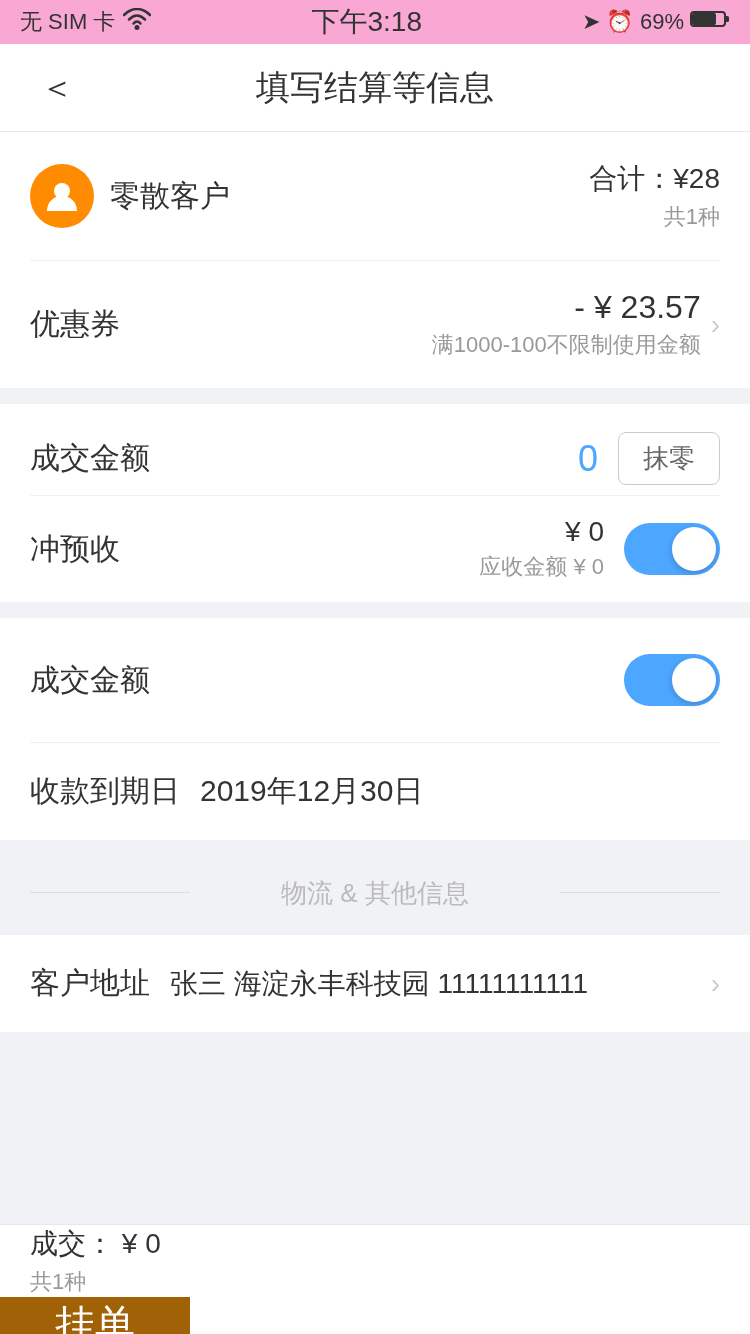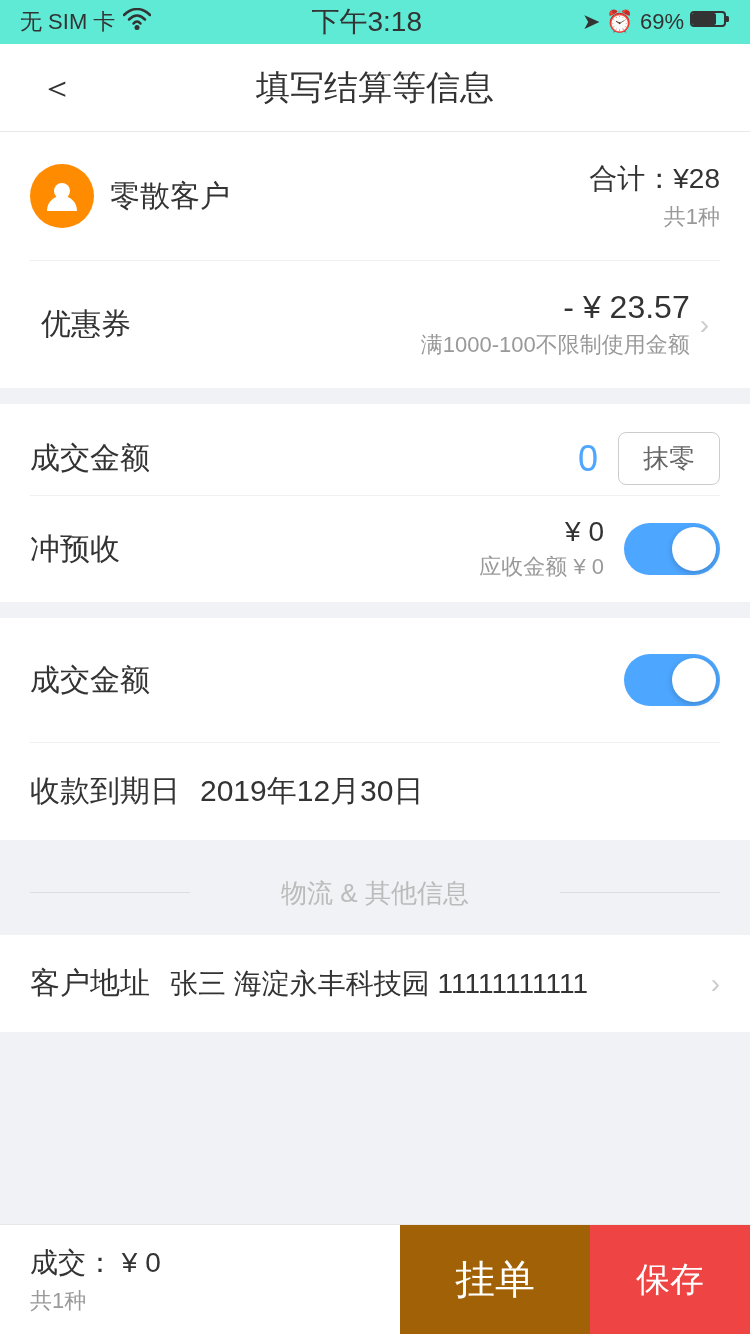--- a/index.html
+++ b/index.html
@@ -10,21 +10,21 @@
       font-family: -apple-system, "PingFang SC", "Microsoft YaHei", sans-serif;
       background: #f0f2f5;
       position: relative;
       overflow-x: hidden;
     }
 
     
     .status-bar {
       width: 750px;
       height: 44px;
-      background: #5eead4;
+      background: #f9a8d4;
       display: flex;
       align-items: center;
       justify-content: space-between;
       padding: 0 20px;
       font-size: 24px;
     }
     .status-left { display: flex; align-items: center; gap: 8px; font-size: 22px; color: #333; }
     .status-center { font-size: 28px; font-weight: 500; color: #333; }
     .status-right { display: flex; align-items: center; gap: 6px; font-size: 22px; color: #333; }
 
@@ -94,21 +94,21 @@
       height: 1px;
       background: #f0f0f0;
       margin: 0 30px;
     }
 
     
     .coupon-row {
       display: flex;
       align-items: center;
       justify-content: space-between;
-      padding: 28px 41px;
+      padding: 28px 30px;
       background: #fff;
     }
     .coupon-label { font-size: 30px; color: #333; }
     .coupon-right { display: flex; align-items: center; gap: 10px; }
     .coupon-value { font-size: 32px; color: #333; font-weight: 500; text-align: right; }
     .coupon-desc { font-size: 22px; color: #999; margin-top: 4px; text-align: right; }
     .chevron { font-size: 28px; color: #ccc; }
 
     
     .amount-row {
@@ -241,20 +241,21 @@
     
     .bottom-bar {
       position: fixed;
       bottom: 0;
       width: 750px;
       height: 110px;
       display: flex;
       align-items: stretch;
       background: #fff;
       border-top: 1px solid #e8e8e8;
+      flex-direction: column;
     }
     .bottom-summary {
       flex: 1;
       display: flex;
       flex-direction: column;
       justify-content: center;
       padding: 0 30px;
     }
     .bottom-deal { font-size: 28px; color: #333; }
     .bottom-count { font-size: 22px; color: #999; margin-top: 4px; }

